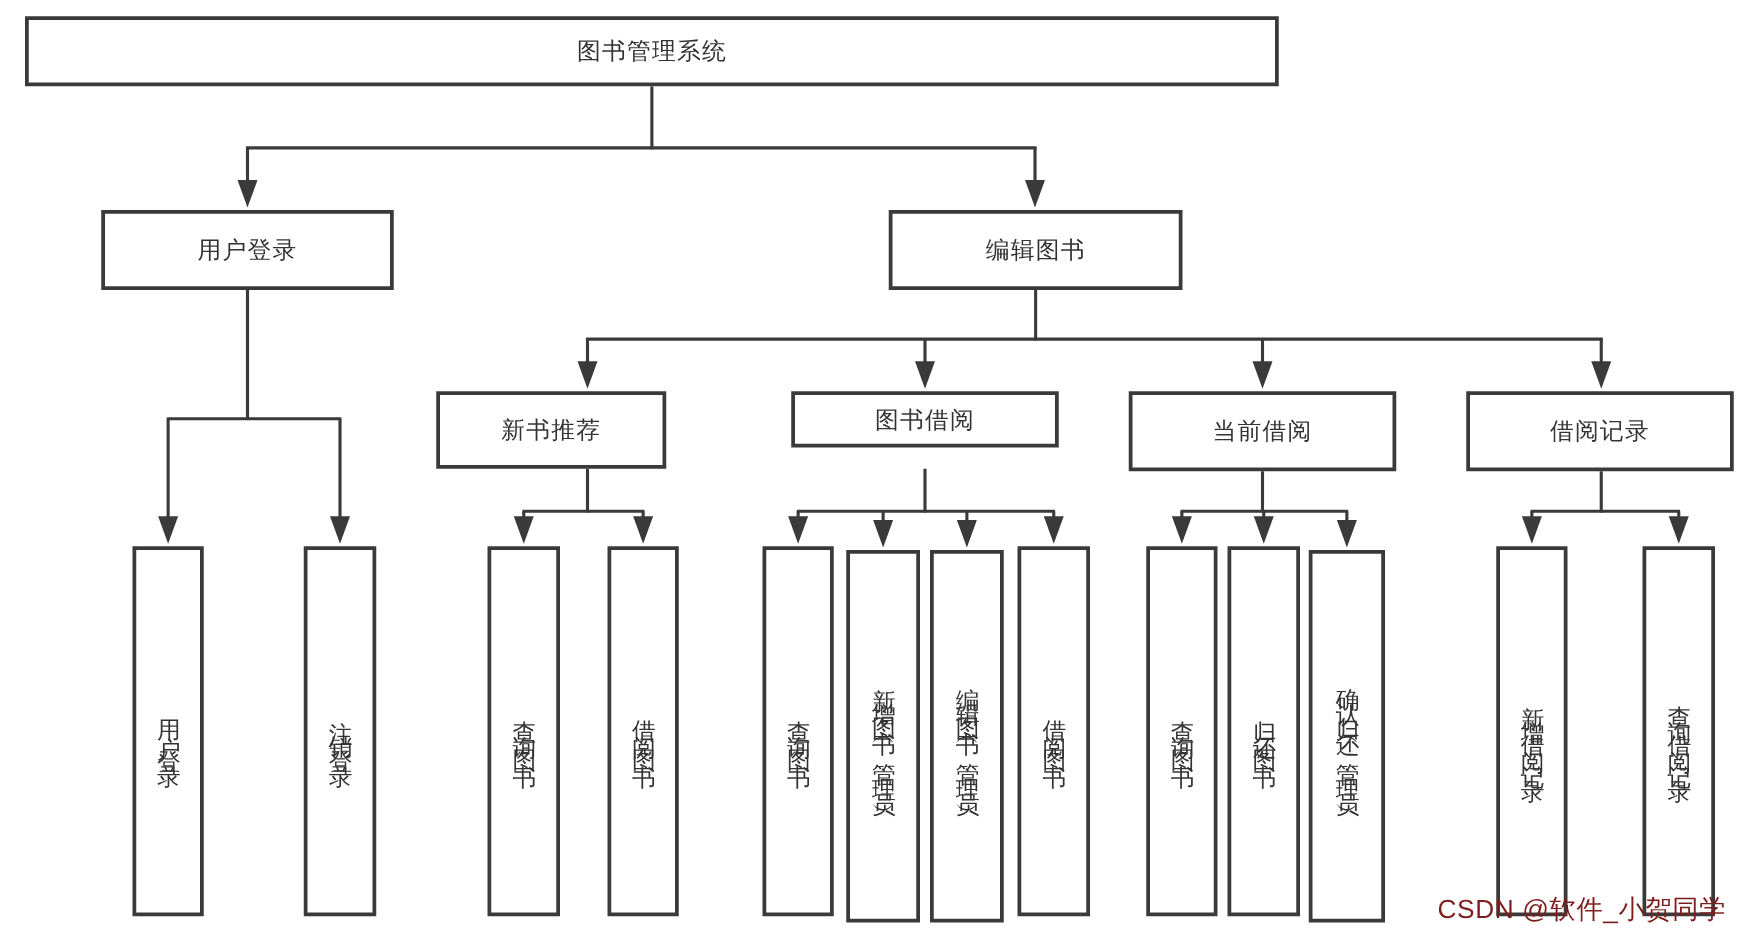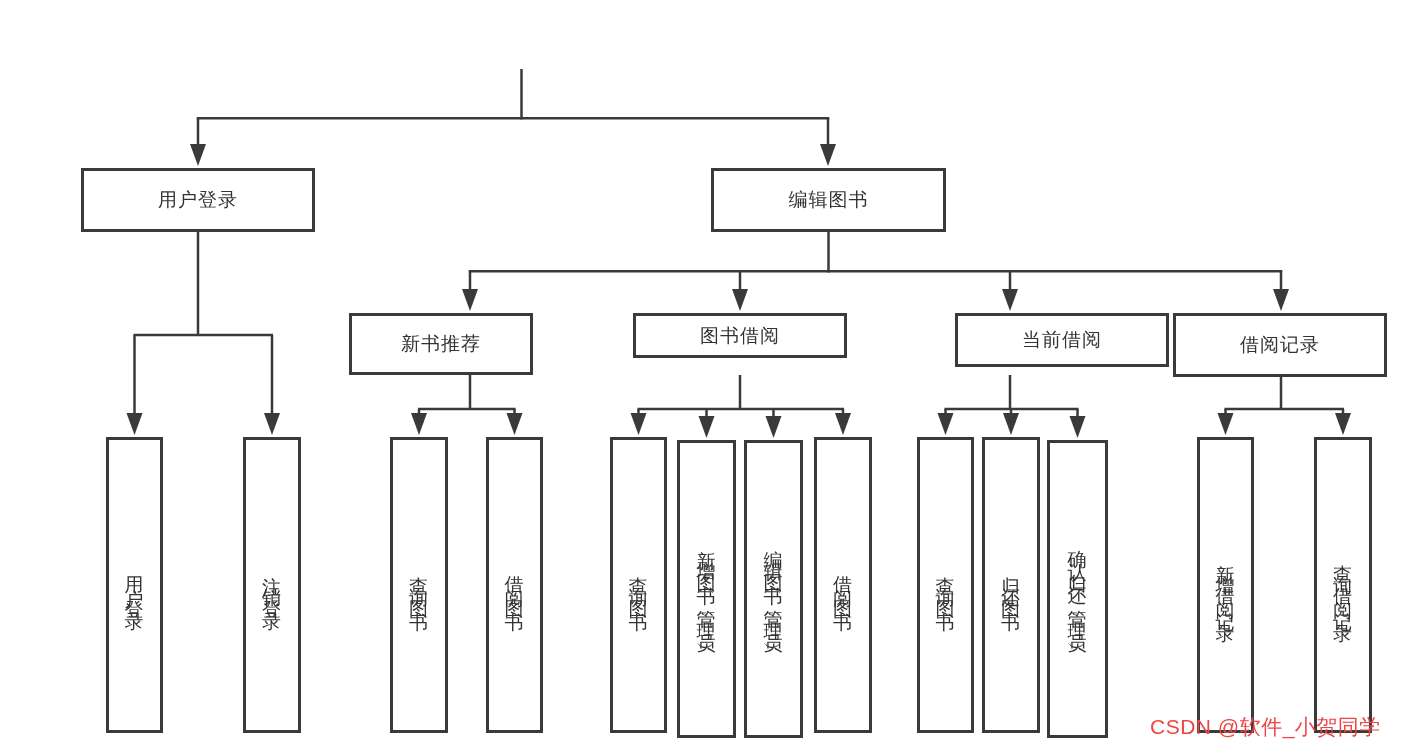--- a/index.html
+++ b/index.html
@@ -28,21 +28,21 @@
     font-size:19px;
     letter-spacing:12px;
     white-space:nowrap;
     line-height:1;
   }
   .watermark{
     position:absolute;
     left:1150px;top:713px;
     z-index:2;
     font-size:21px;
-    color:#ef4444;
+    color:#7f1d1d;
     letter-spacing:0.5px;
     white-space:nowrap;
   }
   line,polyline{stroke:#3a3a3a;stroke-width:2.5;fill:none;}
   polygon{fill:#3a3a3a;stroke:none;}
 </style>
 </head>
 <body>
 
 <div id="canvas">
@@ -102,35 +102,38 @@
     <polygon points="1069.5,416 1085.5,416 1077.5,438"></polygon>
 
     <line x1="1281" y1="375" x2="1281" y2="410"></line>
     <line x1="1224.5" y1="409" x2="1344" y2="409"></line>
     <line x1="1225.5" y1="409" x2="1225.5" y2="419"></line>
     <polygon points="1217.5,413 1233.5,413 1225.5,435"></polygon>
     <line x1="1343" y1="409" x2="1343" y2="419"></line>
     <polygon points="1335,413 1351,413 1343,435"></polygon>
   </svg>
 
+  <div class="node h-node" style="left:20px;top:13px;width:1003px;height:56px">
+    <span>图书管理系统</span>
+  </div>
 
   <div class="node h-node" style="left:81px;top:168px;width:234px;height:64px">
     <span>用户登录</span>
   </div>
   <div class="node h-node" style="left:711px;top:168px;width:235px;height:64px">
     <span>编辑图书</span>
   </div>
 
   <div class="node h-node" style="left:349px;top:313px;width:184px;height:62px">
     <span>新书推荐</span>
   </div>
   <div class="node h-node" style="left:633px;top:313px;width:214px;height:45px">
     <span>图书借阅</span>
   </div>
-  <div class="node h-node" style="left:955px;top:313px;width:214px;height:54px">
+  <div class="node h-node" style="left:903px;top:313px;width:214px;height:64px">
     <span>当前借阅</span>
   </div>
   <div class="node h-node" style="left:1173px;top:313px;width:214px;height:64px">
     <span>借阅记录</span>
   </div>
 
   <div class="node v-node" style="left:106px;top:437px;width:57px;height:296px">
     <span>用户登录</span>
   </div>
   <div class="node v-node" style="left:243px;top:437px;width:58px;height:296px">

